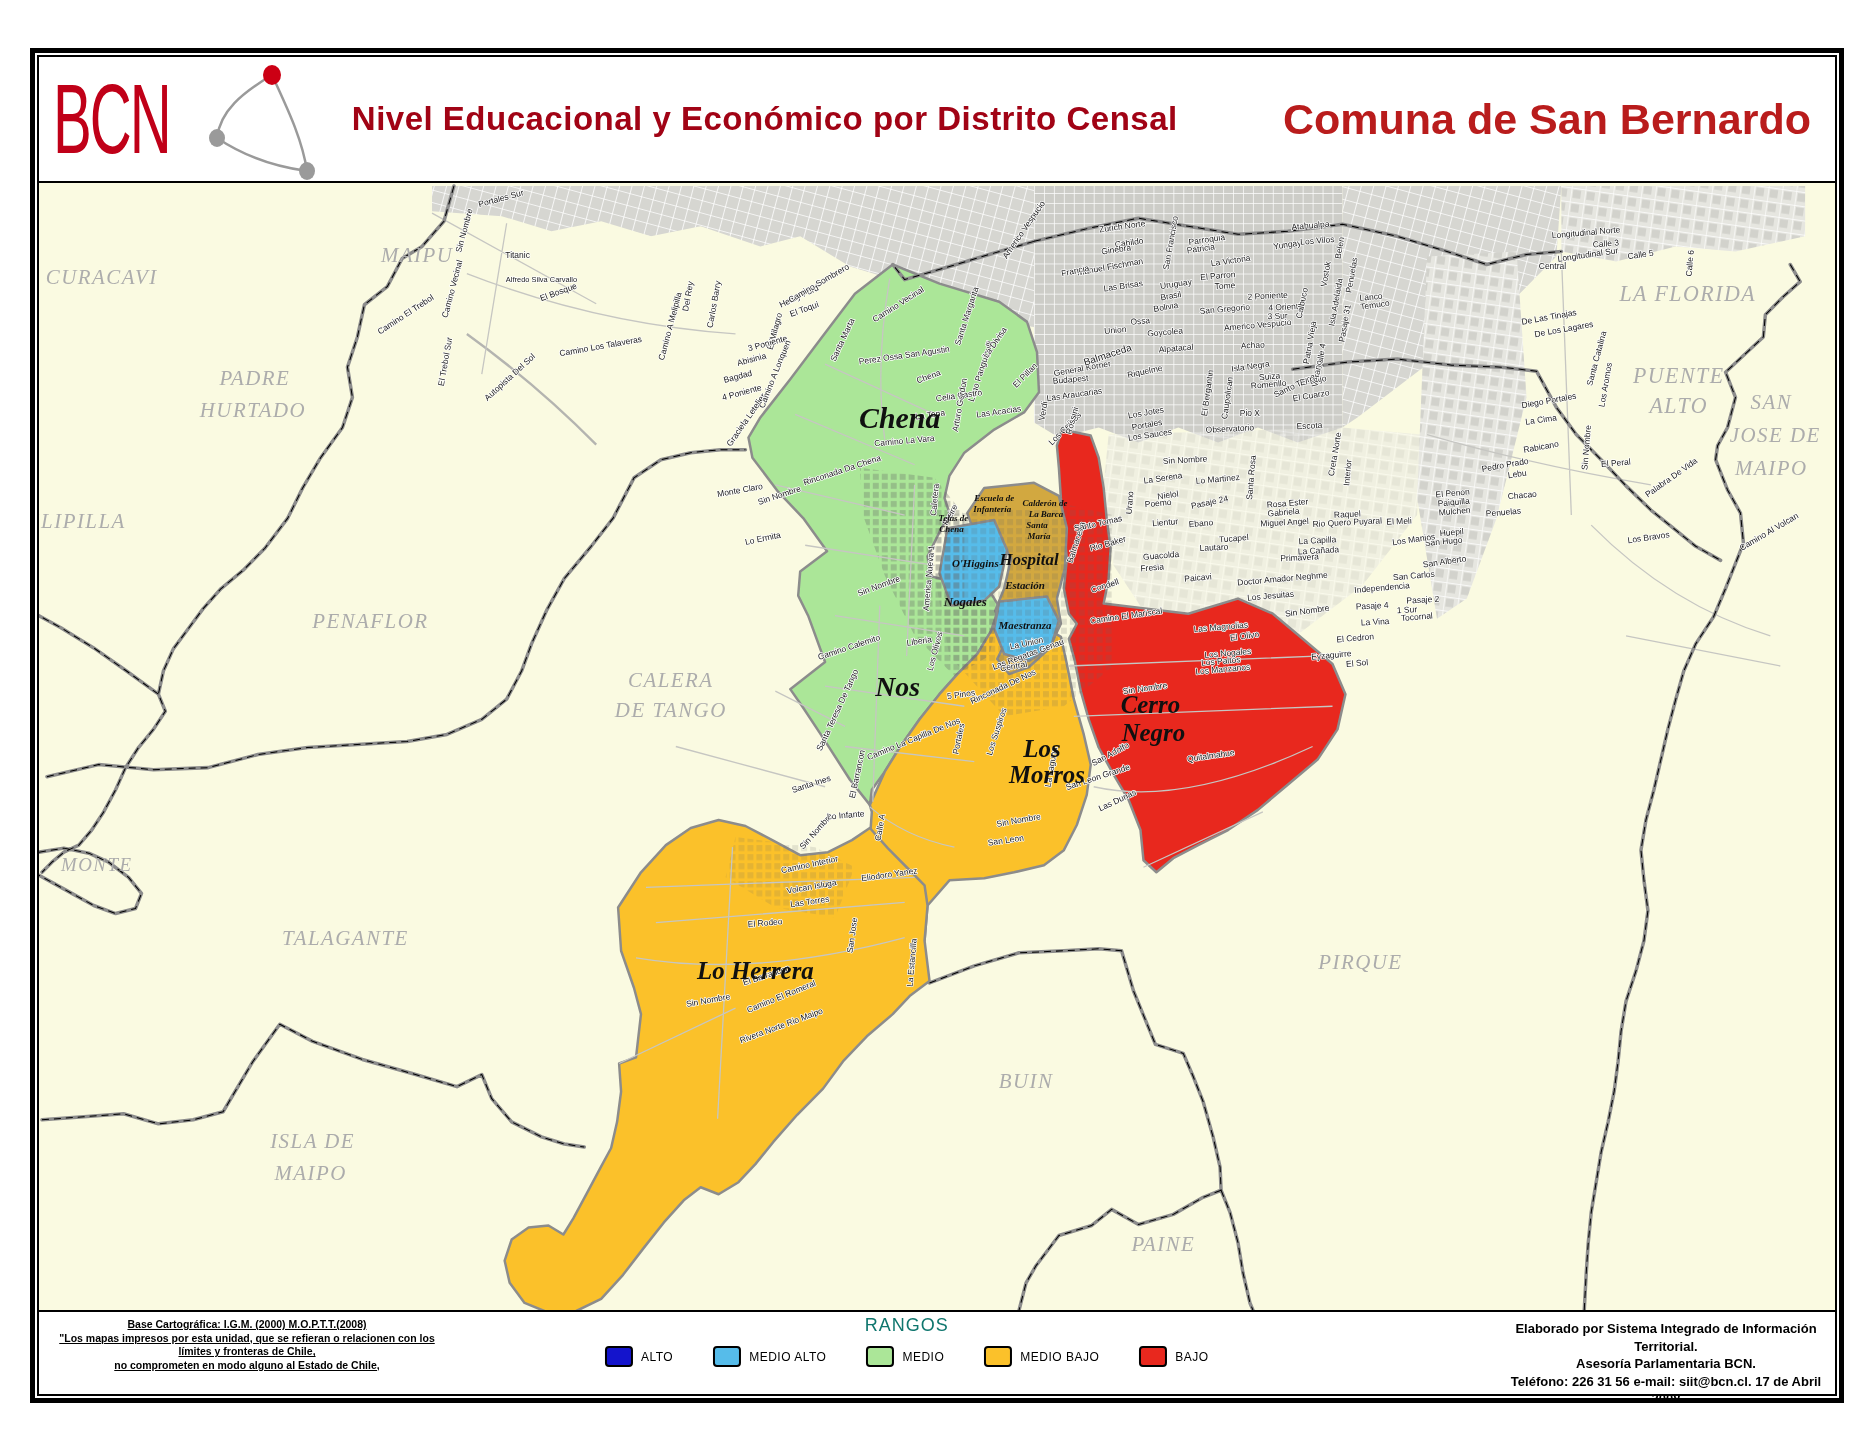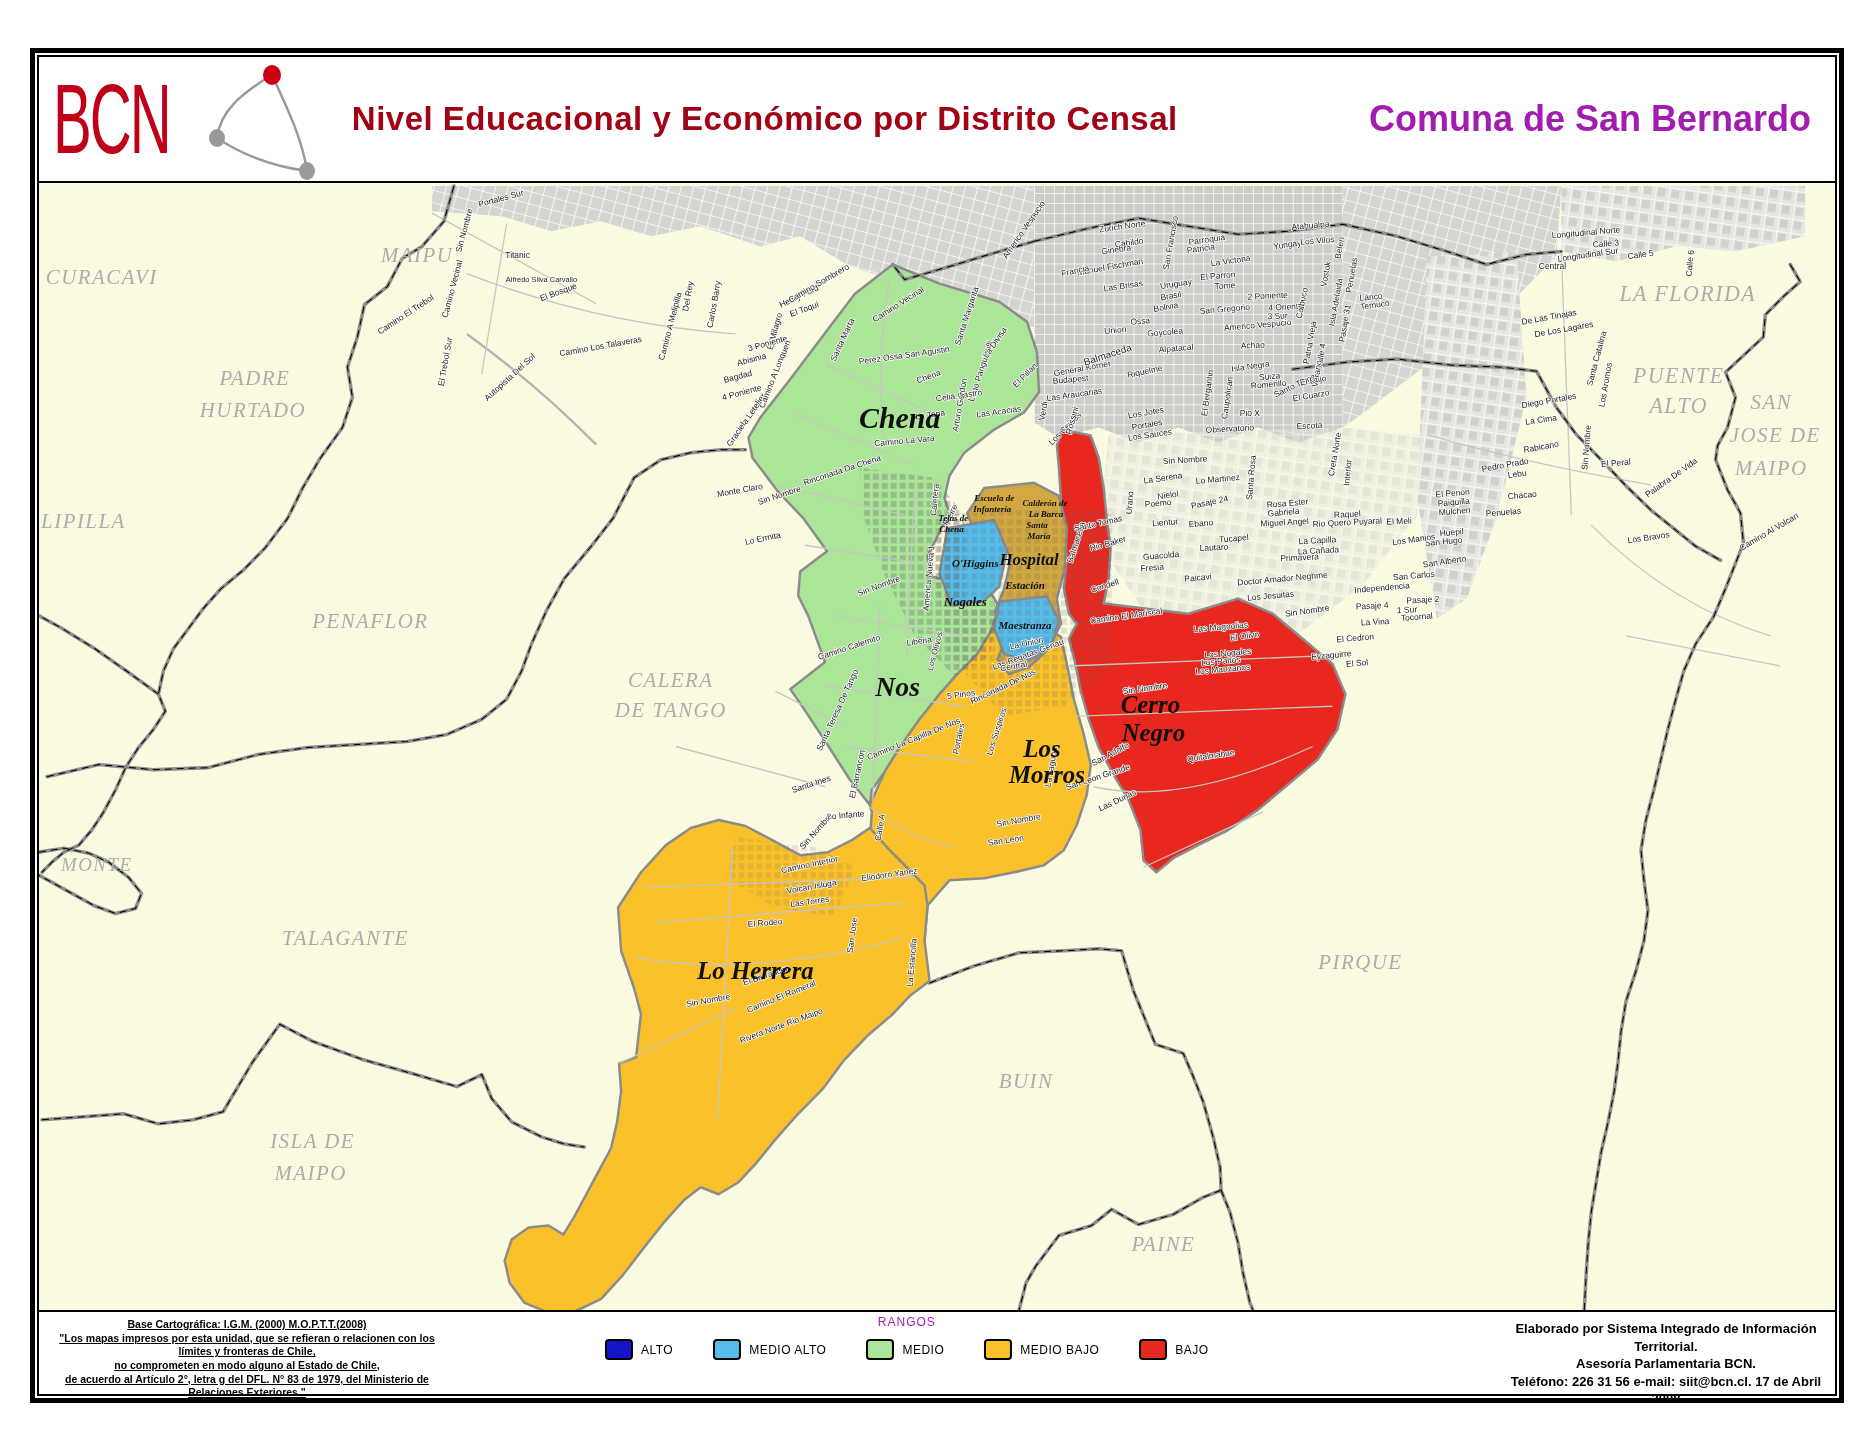--- a/index.html
+++ b/index.html
@@ -4,37 +4,37 @@
 <style>
   html,body{margin:0;padding:0;background:#FFFFFF;}
   body{width:1870px;height:1445px;position:relative;font-family:"Liberation Sans",sans-serif;overflow:hidden;}
   .sheet{position:absolute;left:30px;top:48px;width:1804px;height:1345px;border:5px solid #000;background:#fff;}
   .sheet-inner{position:absolute;inset:2px;border:2px solid #000;display:flex;flex-direction:column;}
   
   .hdr{height:124px;display:flex;align-items:center;background:#fff;position:relative;flex:0 0 auto;}
   .bcn{color:#C00018;font-size:88px;line-height:1;margin-left:14px;transform:scaleX(.66) scaleY(1.12);transform-origin:left center;letter-spacing:-3px;font-family:"Liberation Sans",sans-serif;}
   .logomark{margin-left:-28px;margin-top:6px;}
   .hdr-title{color:#A10315;font-size:33px;font-weight:bold;letter-spacing:.5px;}
-  .hdr-region{color:#a21caf;font-size:36px;font-weight:bold;margin-left:auto;margin-right:24px;white-space:nowrap;}
+  .hdr-region{color:#b91c1c;font-size:43px;font-weight:bold;margin-left:auto;margin-right:24px;white-space:nowrap;}
   
   .map{flex:1 1 auto;position:relative;overflow:hidden;background:#FAFAE1;border-top:2px solid #000;border-bottom:2px solid #000;}
   .map svg{position:absolute;inset:0;width:100%;height:100%;}
   .lbl-commune{font-family:"Liberation Serif",serif;font-style:italic;fill:#ACACAC;text-anchor:middle;letter-spacing:1.5px;}
   .lbl-district{font-family:"Liberation Serif",serif;font-style:italic;font-weight:bold;fill:#101010;text-anchor:middle;}
   .lbl-street{font-family:"Liberation Sans",sans-serif;fill:#1a1a1a;text-anchor:middle;paint-order:stroke;stroke:#FFFFFF;stroke-width:1.5px;stroke-linejoin:round;}
   .bnd{fill:none;stroke:#8C8C8C;stroke-width:3.5;stroke-linejoin:round;stroke-linecap:round;}
   .bndD{fill:none;stroke:#000;stroke-width:1;stroke-dasharray:7 5;stroke-linejoin:round;}
   .dist{stroke:#8C8C8C;stroke-width:2.5;stroke-linejoin:round;}
   .road{fill:none;stroke:#C6C6C2;stroke-width:1.3;}
   .roadW{fill:none;stroke:#B4B4B0;stroke-width:2.4;}
   
   .ftr{height:82px;position:relative;background:#fff;flex:0 0 auto;}
   .disclaimer{position:absolute;left:6px;top:6px;width:404px;text-align:center;font-size:10.5px;font-weight:bold;line-height:1.3;color:#000;text-decoration:underline;}
   .legend{position:absolute;left:50%;top:3px;transform:translateX(-55%);text-align:center;}
-  .legend-title{font-size:12px;color:#a21caf;letter-spacing:1px;margin-bottom:10px;}
+  .legend-title{font-size:18px;color:#0f766e;letter-spacing:1px;margin-bottom:10px;}
   .legend-row{display:flex;gap:40px;align-items:center;justify-content:center;}
   .legend-item{display:flex;align-items:center;gap:8px;}
   .swatch{display:inline-block;width:24px;height:17px;border:2px solid #000;border-radius:4px;}
   .legend-label{font-size:12px;letter-spacing:.5px;}
   .credits{position:absolute;right:2px;top:8px;width:334px;text-align:center;font-size:13px;font-weight:bold;line-height:1.35;}
 </style>
 </head>
 <body>
 
 <div class="sheet">
@@ -374,21 +374,20 @@
             <text x="1005" y="354" class="lbl-district" font-size="9">María</text>
           </g>
       </svg>
     </div>
 
     <div class="ftr">
       <div class="disclaimer">
         <div>Base Cartográfica: I.G.M. (2000) M.O.P.T.T.(2008)</div>
         <div>"Los mapas impresos por esta unidad, que se refieran o relacionen con los límites y fronteras de Chile,</div>
         <div>no comprometen en modo alguno al Estado de Chile,</div>
-        <div>de acuerdo al Artículo 2°, letra g del DFL. N° 83 de 1979, del Ministerio de Relaciones Exteriores."</div>
       </div>
       <div class="legend">
         <div class="legend-title">RANGOS</div>
         <div class="legend-row">
             <div class="legend-item">
               <span class="swatch" style="background: rgb(20, 20, 204);"></span>
               <span class="legend-label">ALTO</span>
             </div>
             <div class="legend-item">
               <span class="swatch" style="background: rgb(86, 188, 234);"></span>

